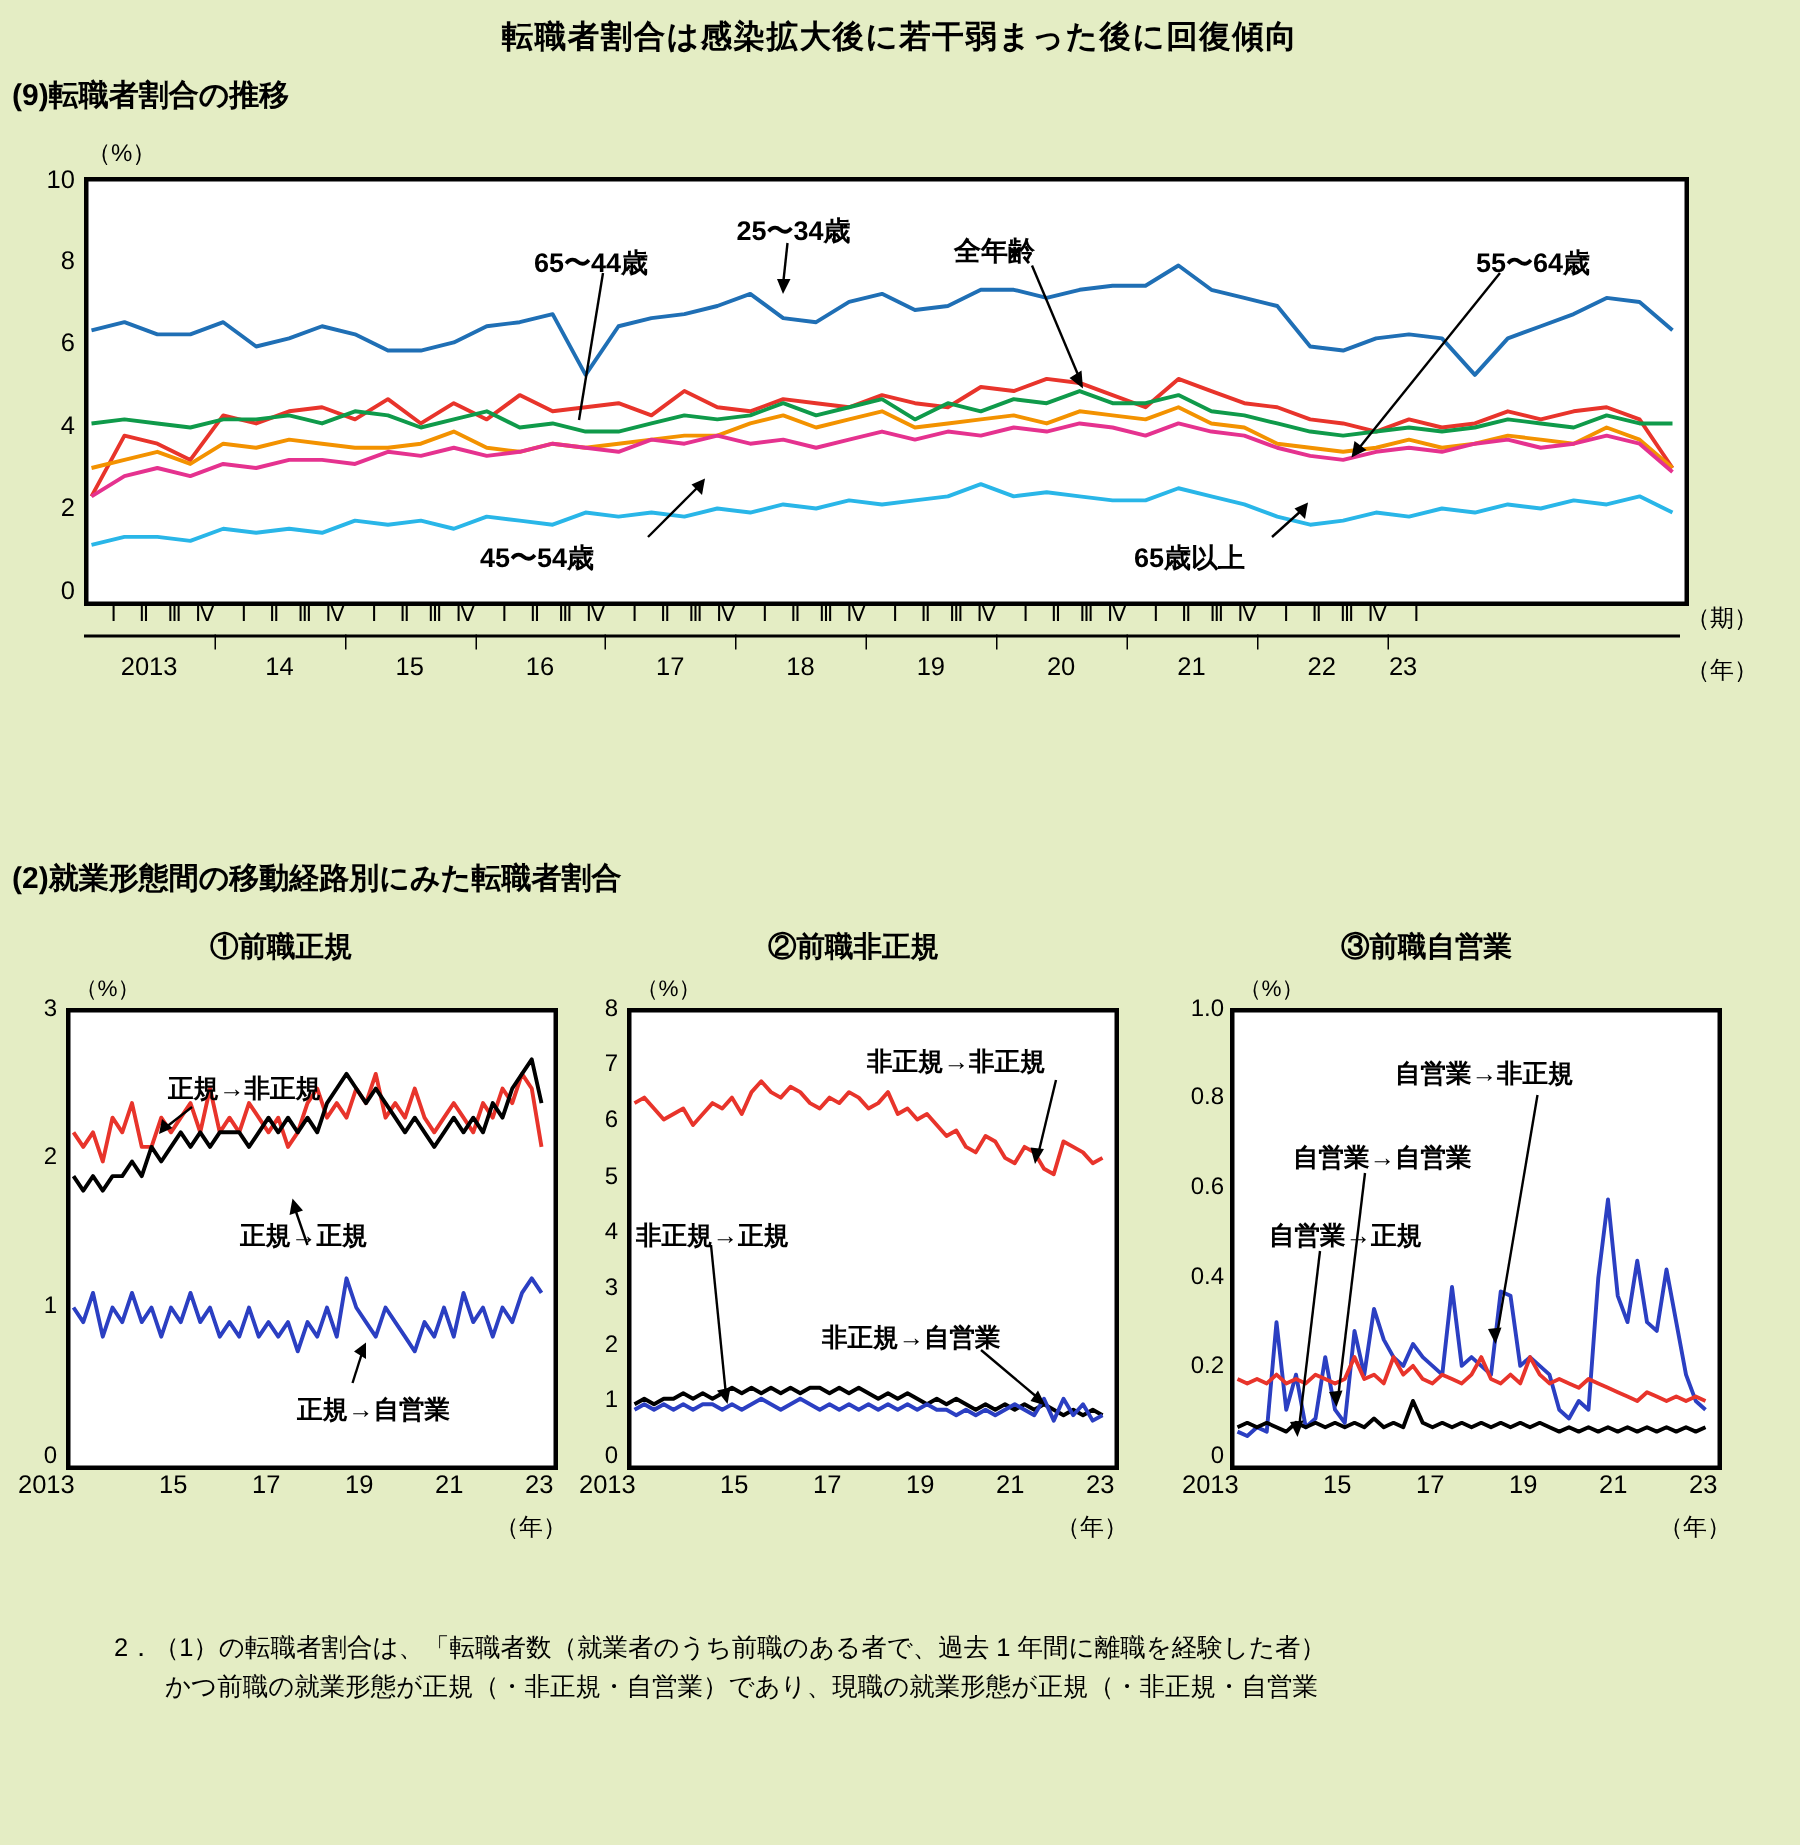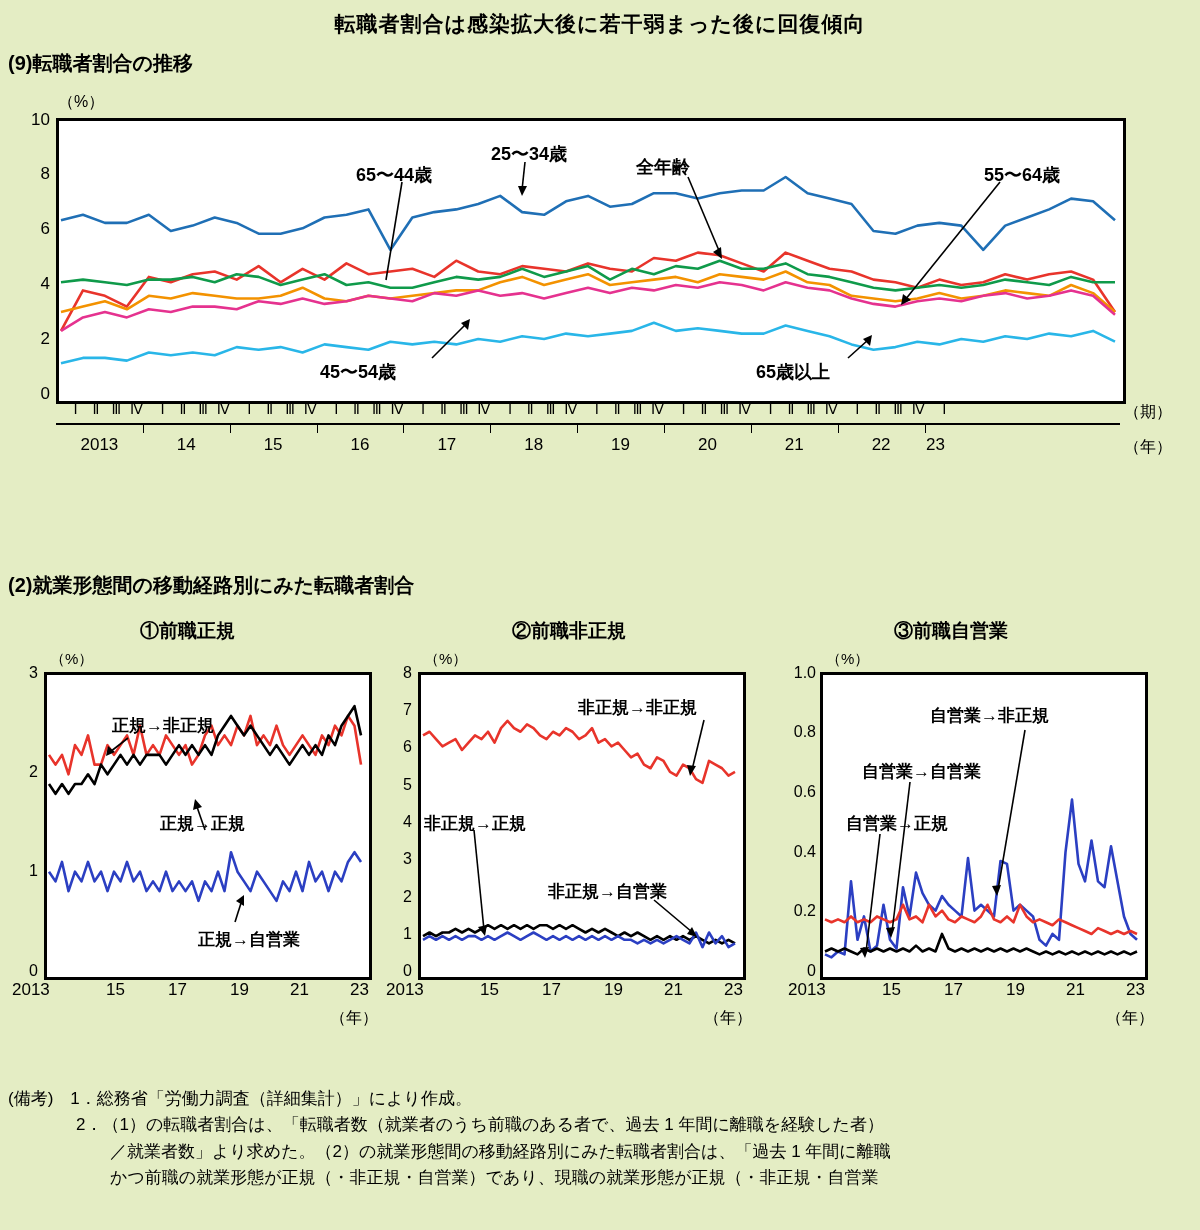--- a/index.html
+++ b/index.html
@@ -235,17 +235,15 @@
 <svg style="position:absolute;left:780px;top:600px;width:400px;height:420px;pointer-events:none;">
   <path d="M245 130 L 218 290" stroke="#000" stroke-width="1.6" fill="none"></path>
   <polygon points="217,296 212,286 221,285" fill="#000"></polygon>
   <path d="M130 182 L 112 332" stroke="#000" stroke-width="1.6" fill="none"></path>
   <polygon points="111,338 106,328 115,327" fill="#000"></polygon>
   <path d="M100 234 L 86 352" stroke="#000" stroke-width="1.6" fill="none"></path>
   <polygon points="85,358 80,348 89,347" fill="#000"></polygon>
 </svg>
 
 <div class="notes">
-  <div class="ln">(備考)　1．総務省「労働力調査（詳細集計）」により作成。</div>
   <div class="ln">　　　　2．（1）の転職者割合は、「転職者数（就業者のうち前職のある者で、過去 1 年間に離職を経験した者）</div>
-  <div class="ln">　　　　　　／就業者数」より求めた。（2）の就業形態間の移動経路別にみた転職者割合は、「過去 1 年間に離職</div>
   <div class="ln">　　　　　　かつ前職の就業形態が正規（・非正規・自営業）であり、現職の就業形態が正規（・非正規・自営業</div>
 </div>
 
 </body></html>

